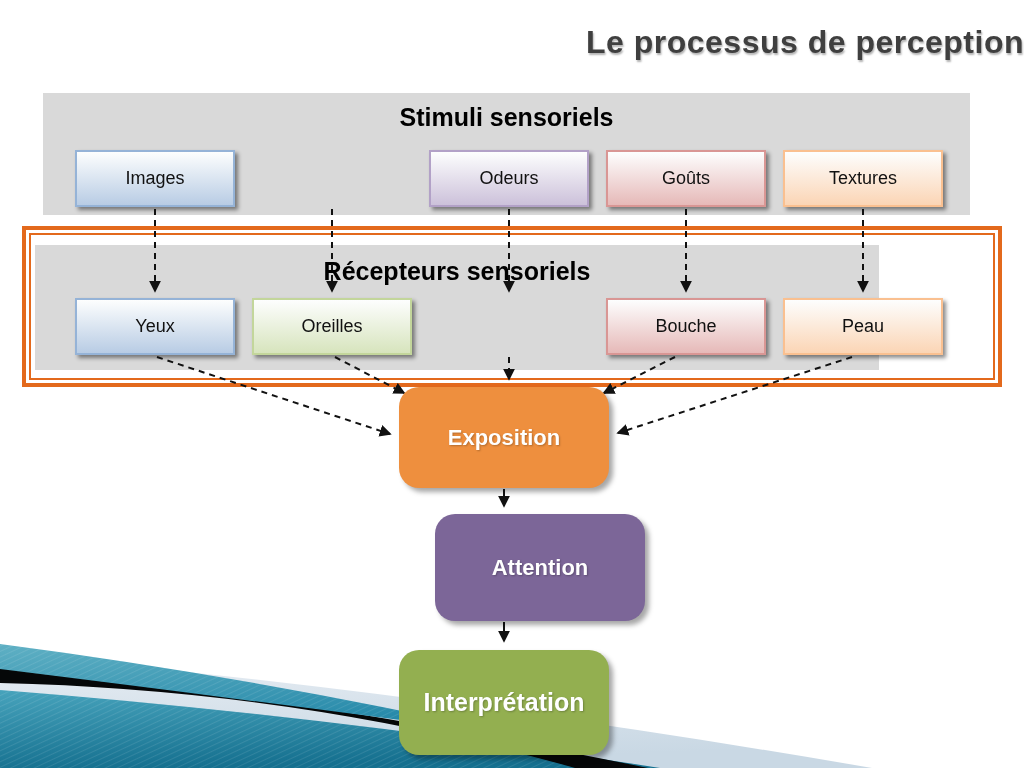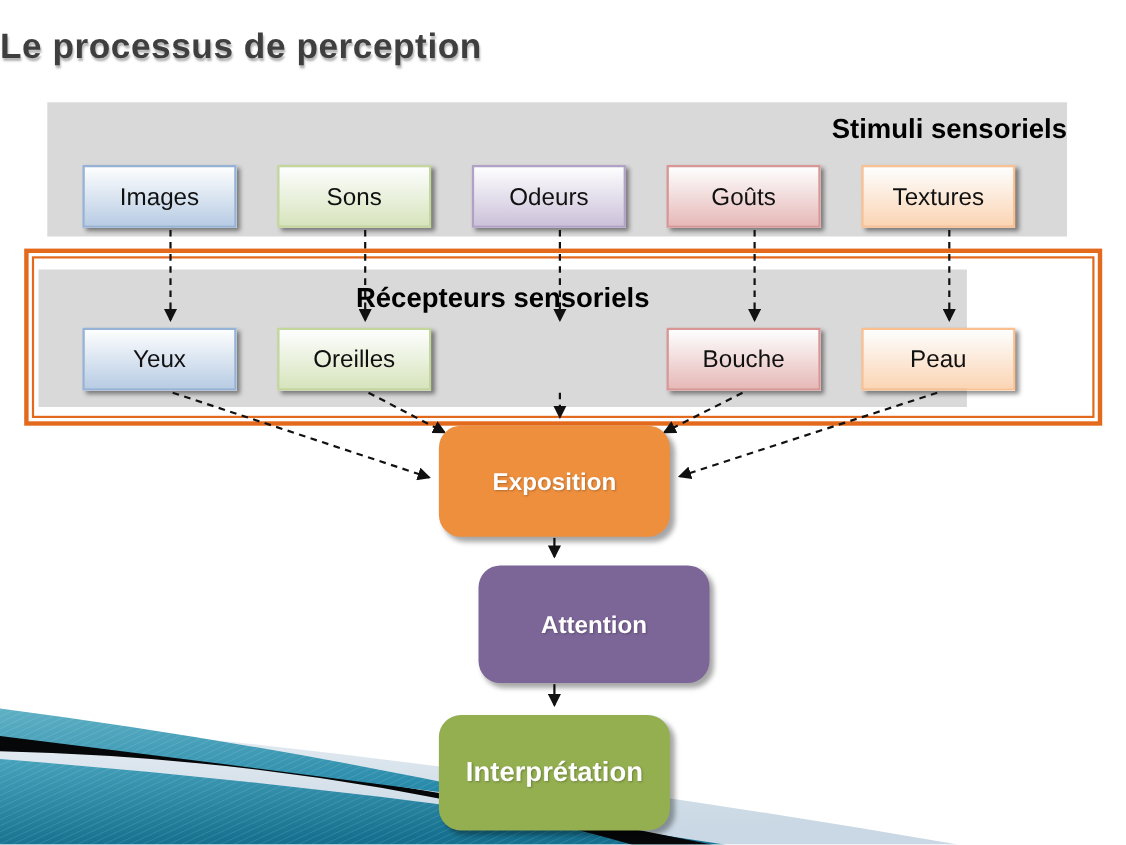--- a/index.html
+++ b/index.html
@@ -10,21 +10,21 @@
     background: #ffffff;
     overflow: hidden;
     font-family: "Liberation Sans", "DejaVu Sans", sans-serif;
   }
 
   
   .title {
     position: absolute;
     left: 0; top: 24px;
     width: 100%;
-    text-align: left;
+    text-align: right;
     font-size: 32px;
     font-weight: bold;
     color: #3f3f3f;
     text-shadow: 1px 2px 2px rgba(0,0,0,0.30);
     letter-spacing: 0.5px;
   }
 
   
   .panel {
     position: absolute;
@@ -33,21 +33,21 @@
   #stimuli-panel   { left: 43px; top: 93px;  width: 927px; height: 122px; }
   #receptors-panel { left: 35px; top: 245px; width: 844px; height: 125px; }
   .panel-header {
     position: absolute;
     left: 0; width: 100%;
     text-align: center;
     font-size: 25px;
     font-weight: bold;
     color: #000000;
   }
-  #stimuli-header   { top: 10px; text-align: right; }
+  #stimuli-header   { top: 10px; }
   #receptors-header { top: 12px; }
 
   
   .frame {
     position: absolute;
     left: 22px; top: 226px;
     width: 980px; height: 161px;
     box-sizing: border-box;
     border: 4px solid #e3691c;
     padding: 3px;
@@ -56,27 +56,27 @@
   }
   .frame-inner {
     width: 100%; height: 100%;
     box-sizing: border-box;
     border: 2px solid #e3691c;
   }
 
   
   .sbox {
     position: absolute;
-    width: 140px; height: 57px;
+    width: 160px; height: 57px;
     box-sizing: border-box;
     border: 2px solid #999;
     display: flex;
     align-items: center;
     justify-content: center;
-    font-size: 22px;
+    font-size: 18px;
     color: #111111;
     box-shadow: 3px 3px 4px rgba(0,0,0,0.45);
     z-index: 3;
   }
   .row-stimuli   { top: 150px; }
   .row-receptors { top: 298px; }
   .c0 { left: 75px; }  .c1 { left: 252px; } .c2 { left: 429px; }
   .c3 { left: 606px; } .c4 { left: 783px; }
 
   
@@ -121,23 +121,20 @@
   <div class="frame">
     <div class="frame-inner"></div>
   </div>
 
   <div class="panel" id="receptors-panel">
     <div class="panel-header" id="receptors-header">Récepteurs sensoriels</div>
   </div>
 
   <div class="sbox row-stimuli c0" style="border-color: rgb(149, 179, 215); background: linear-gradient(rgb(253, 254, 254) 0%, rgb(184, 204, 228) 100%);">
       <span>Images</span>
-    </div>
-  <div class="sbox row-stimuli c1" style="border-color: rgb(195, 214, 155); background: linear-gradient(rgb(253, 254, 254) 0%, rgb(215, 228, 189) 100%);">
-      <span>Sons</span>
     </div>
   <div class="sbox row-stimuli c2" style="border-color: rgb(178, 161, 199); background: linear-gradient(rgb(253, 254, 254) 0%, rgb(204, 193, 218) 100%);">
       <span>Odeurs</span>
     </div>
   <div class="sbox row-stimuli c3" style="border-color: rgb(217, 150, 148); background: linear-gradient(rgb(253, 254, 254) 0%, rgb(230, 185, 184) 100%);">
       <span>Goûts</span>
     </div>
   <div class="sbox row-stimuli c4" style="border-color: rgb(250, 192, 144); background: linear-gradient(rgb(253, 254, 254) 0%, rgb(251, 213, 181) 100%);">
       <span>Textures</span>
     </div>

